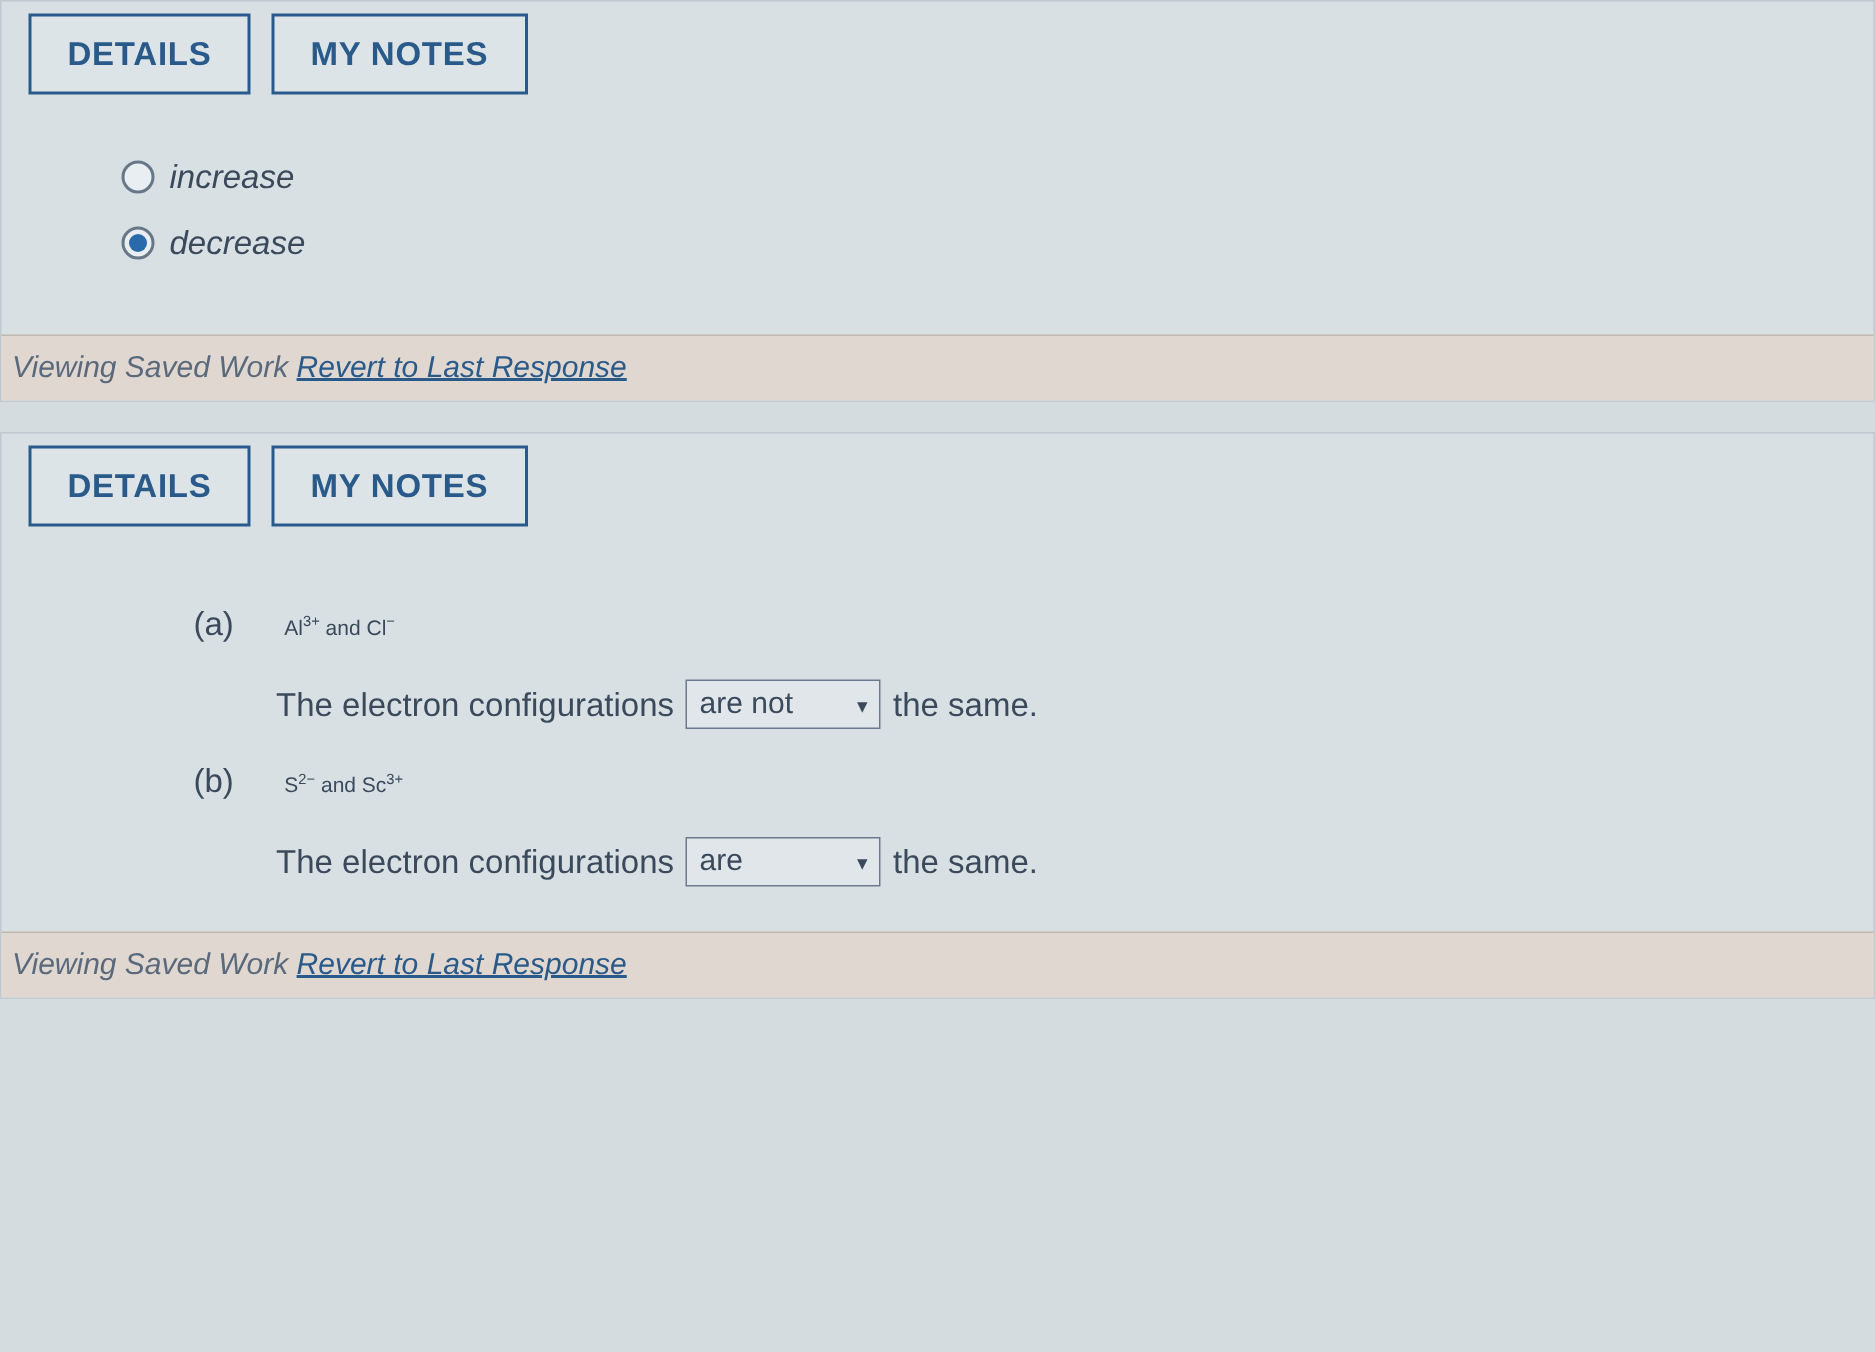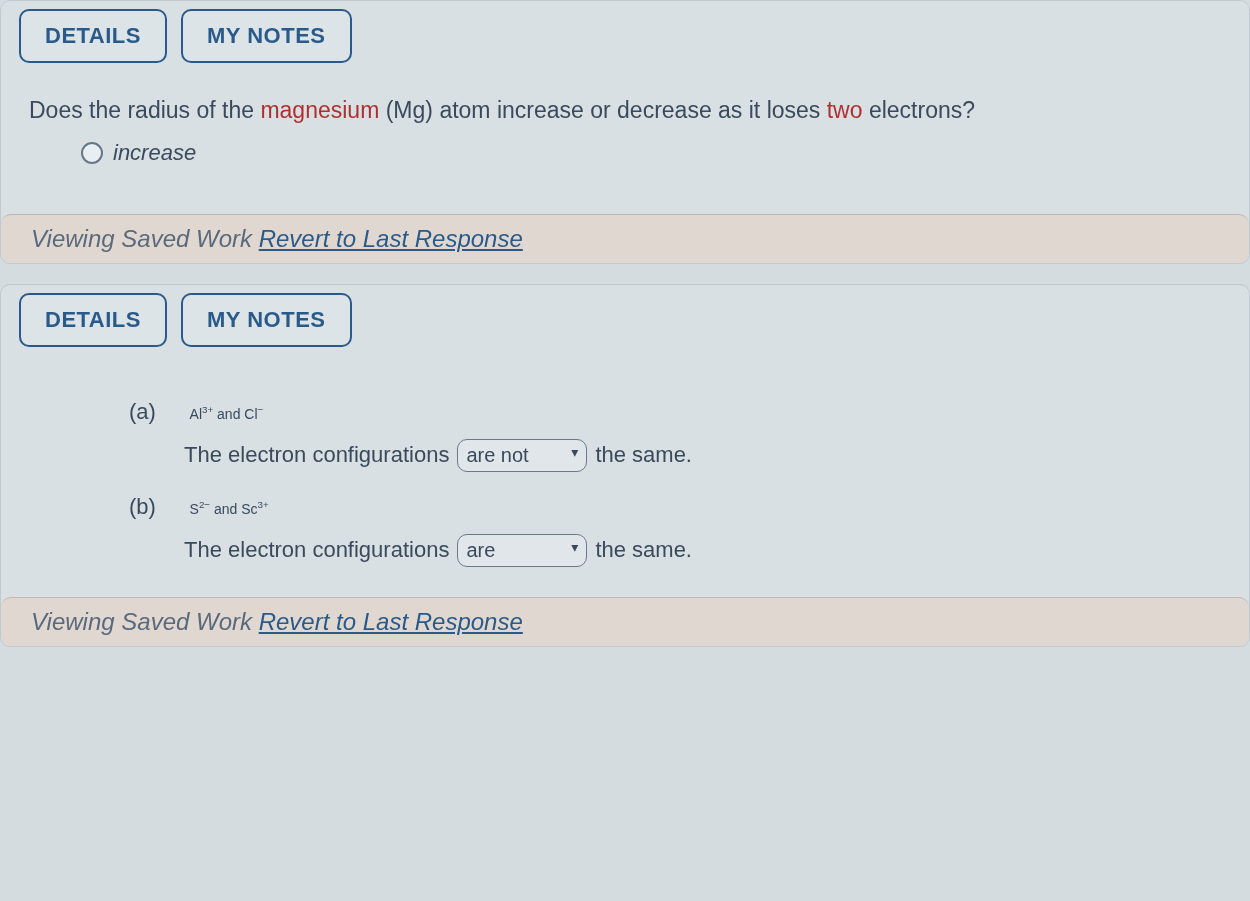--- a/index.html
+++ b/index.html
@@ -1,15 +1,15 @@
 <!DOCTYPE html>
 <html><head>
   <meta charset="utf-8">
   <style>
-    * { box-sizing: border-box; margin: 0; padding: 0; border-radius: 10px; }
+    * { box-sizing: border-box; margin: 0; padding: 0; }
     body {
       font-family: Arial, Helvetica, sans-serif;
       background: #d4dce0;
       width: 1250px;
       height: 901px;
       color: #3a4a5c;
       font-size: 20px;
       overflow: hidden;
     }
     .question-block {
@@ -66,22 +66,22 @@
     }
     .radio-circle.selected::after {
       content: "";
       width: 12px;
       height: 12px;
       background: #2a6aaa;
       border-radius: 50%;
     }
     .saved-row {
       background: #e0d8d0;
-      padding: 10px 30px;
-      font-size: 24px;
+      padding: 10px 7px;
+      font-size: 20px;
       font-style: italic;
       color: #5a6a7c;
       border-top: 1px solid #c0b8b0;
     }
     .saved-row .link {
       color: #2a5a8a;
       text-decoration: underline;
       cursor: pointer;
       font-style: italic;
     }
@@ -93,63 +93,64 @@
       display: inline-block;
       width: 55px;
       color: #3a4a5c;
       font-size: 22px;
     }
     .ion-text {
       font-size: 14px;
       color: #3a4a5c;
     }
     .config-line {
-      margin-top: 14px;
+      margin-top: 24px;
       margin-left: 55px;
       font-size: 22px;
       color: #3a4a5c;
       display: flex;
       align-items: center;
       gap: 8px;
     }
     .dropdown {
       border: 1px solid #6a7a8c;
       background: #e0e6ea;
       padding: 4px 8px;
       font-size: 20px;
       color: #3a4a5c;
       display: inline-flex;
-      align-items: flex-start;
+      align-items: center;
       gap: 30px;
       min-width: 130px;
       justify-content: space-between;
       cursor: pointer;
     }
     .chev {
       font-size: 14px;
       color: #3a4a5c;
     }
     sup { font-size: 0.7em; vertical-align: super; }
   </style>
 </head>
 <body>
 
 <div class="question-block">
   <div class="button-row">
     <button class="btn">DETAILS</button>
     <button class="btn">MY NOTES</button>
   </div>
   <div class="question-body">
-    <div class="qtext">
-      <span>Does the radius of the </span><span class="highlight-red">magnesium</span><span> (Mg) </span><span>atom increase or decrease as it loses </span><span class="highlight-red">two</span><span> electrons?</span>
-    </div>
     <div class="radio-group">
       <div class="radio-row">
         <span class="radio-circle"></span>
         <span>increase</span>
+      </div>
+      <div class="radio-row">
+        <span class="radio-circle selected"></span>
+        <span>decrease</span>
       </div>
     </div>
   </div>
   <div class="saved-row">
     <span>Viewing Saved Work </span><span class="link">Revert to Last Response</span>
   </div>
 </div>
 
 <div class="question-block">
   <div class="button-row">

